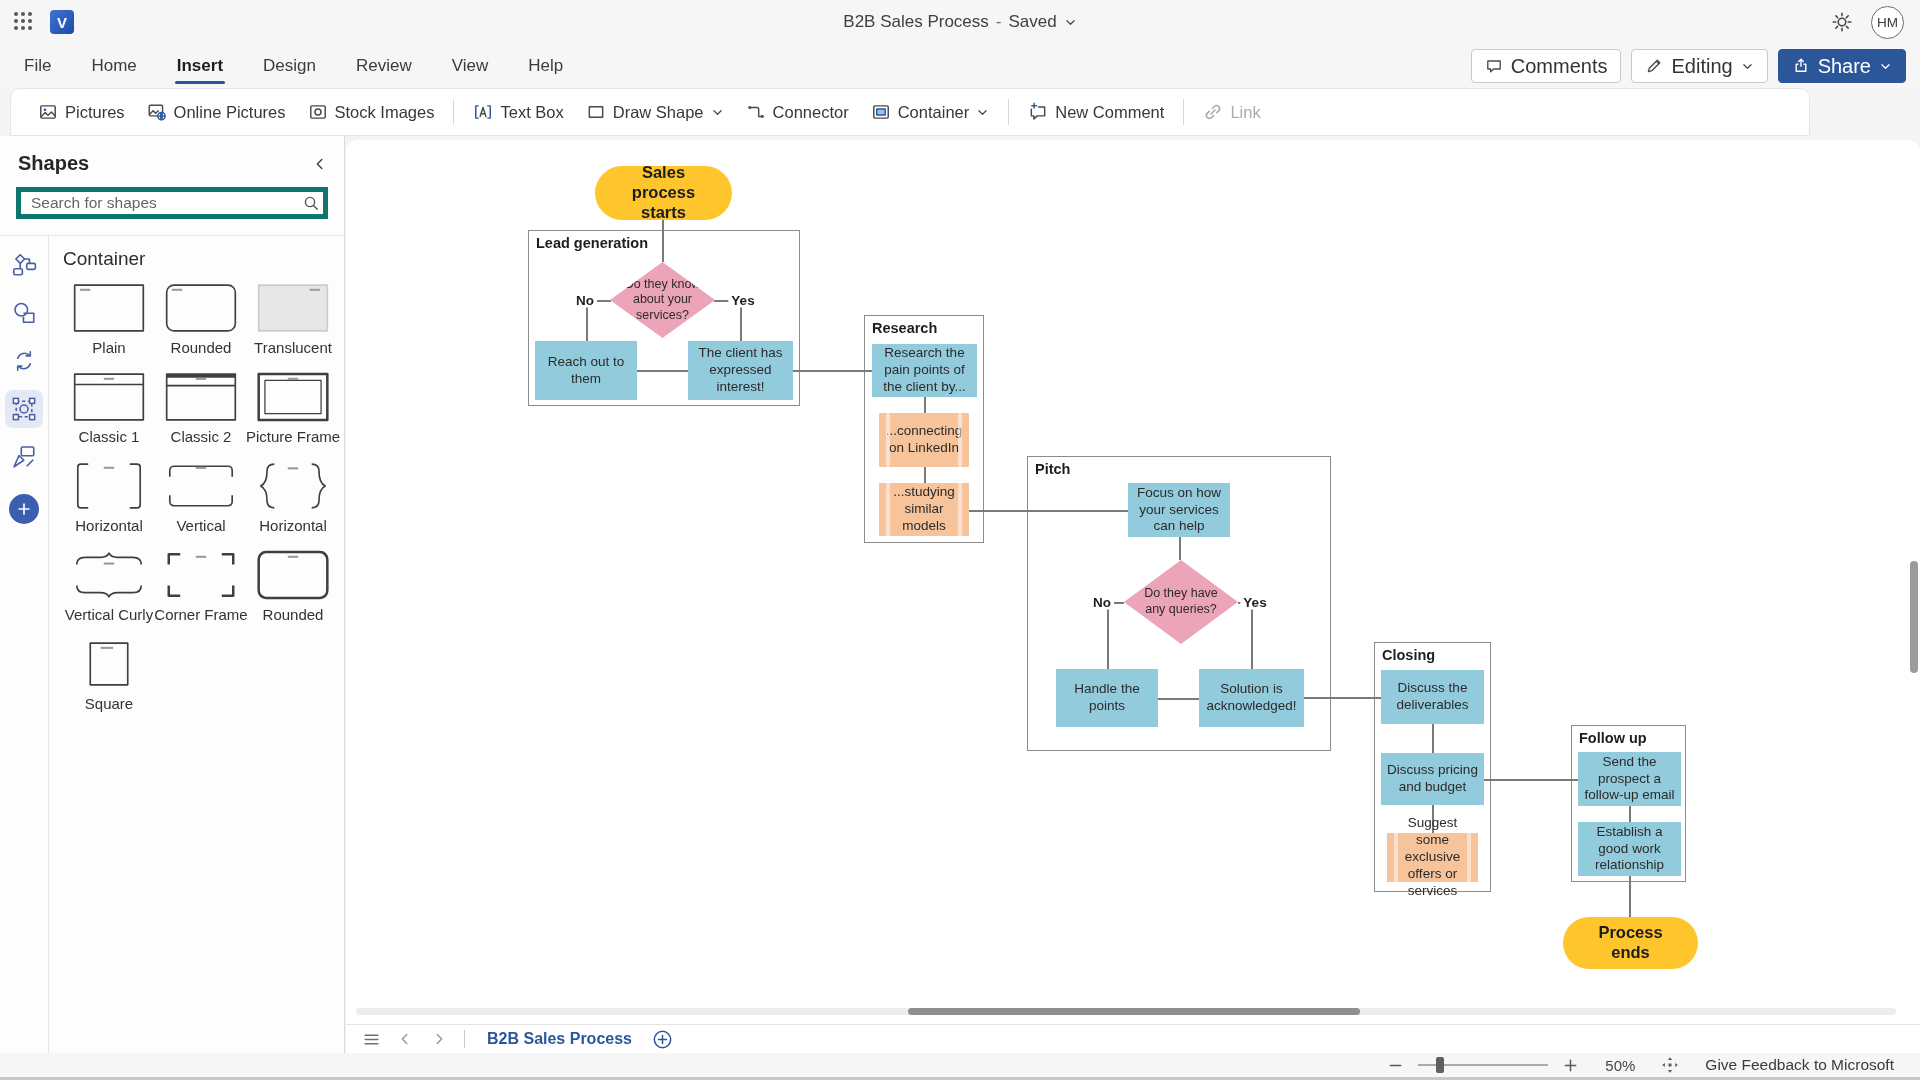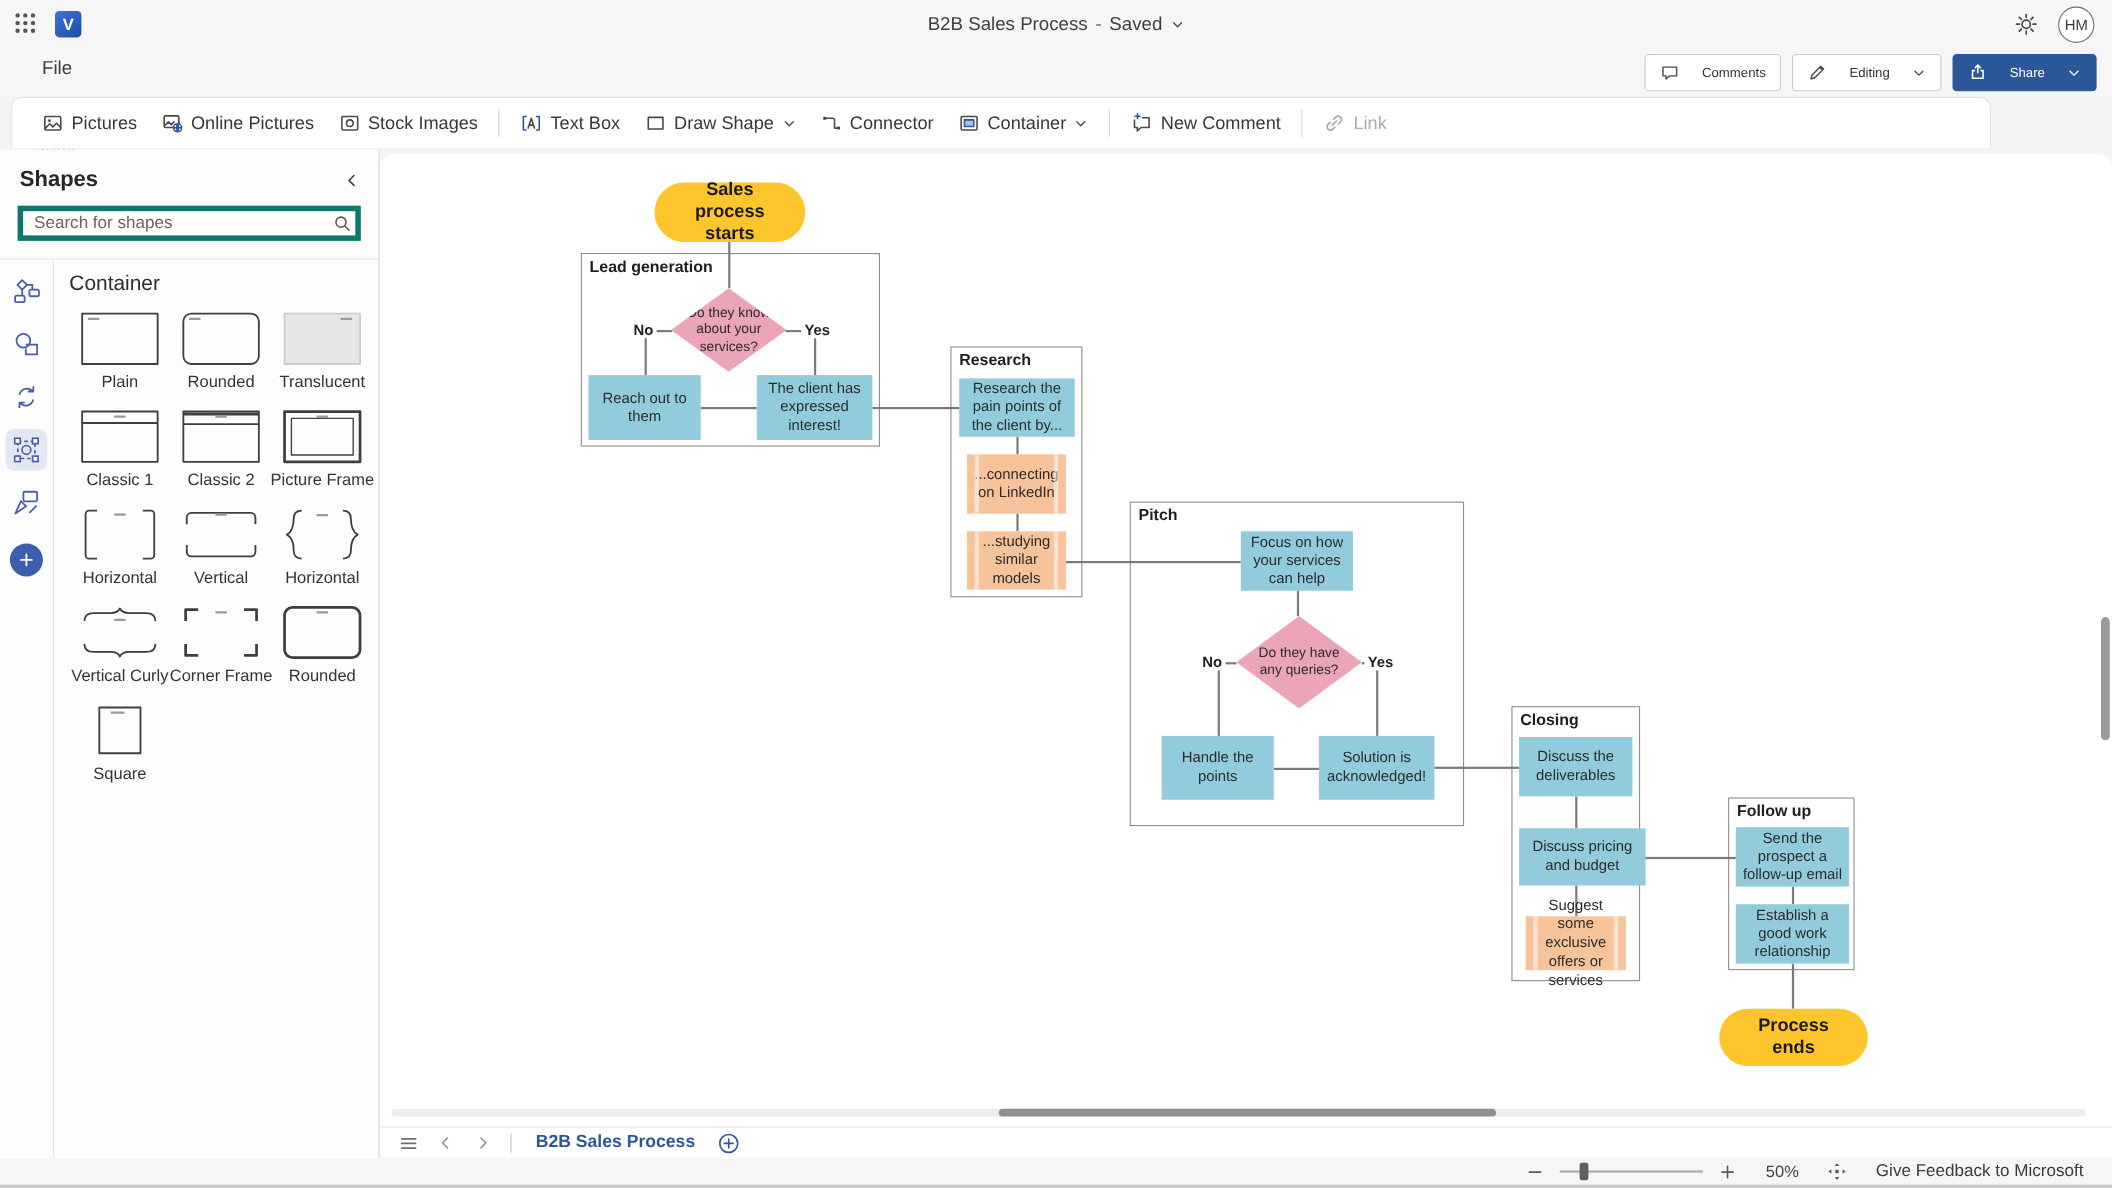--- a/index.html
+++ b/index.html
@@ -14,26 +14,26 @@
   .visio-tile { width:24px; height:24px; border-radius:4px; background:linear-gradient(135deg,#3E73D6,#1E4BA6);
     color:#fff; font-weight:bold; font-size:15px; display:flex; align-items:center; justify-content:center; }
   .tb-title { position:absolute; left:0; right:0; top:0; height:44px; display:flex; align-items:center; justify-content:center; gap:7px; font-size:17px; color:#404040; pointer-events:none; }
   .tb-title .sep { color:#6a6a6a; }
   .tb-title .chev { pointer-events:auto; display:flex; }
   .tb-right { position:absolute; right:16px; top:0; height:44px; display:flex; align-items:center; gap:18px; }
   .avatar { width:33px; height:33px; border-radius:50%; border:1.4px solid #6E6E6E; background:#fff; display:flex; align-items:center; justify-content:center; font-size:13.5px; color:#3A3A3A; }
 
   
   .menubar { position:absolute; left:0; top:44px; width:1920px; height:44px; background:#F6F6F6; }
-  .menu-items { position:absolute; left:22px; top:0; height:44px; display:flex; align-items:center; gap:36px;flex-direction:column; }
+  .menu-items { position:absolute; left:22px; top:0; height:44px; display:flex; align-items:center; gap:36px; }
   .menu-item { font-size:17px; color:#3C3C3C; cursor:pointer; position:relative; padding:8px 2px; }
   .menu-item.active { color:#1F1F1F; font-weight:600; }
   .menu-item.active::after { content:""; position:absolute; left:0; right:0; bottom:0; height:3px; border-radius:2px; background:#2B579A; }
   .menu-right { position:absolute; right:14px; top:5px; display:flex; gap:10px; }
-  .btn { height:34px; display:flex; align-items:center; gap:20px; padding:0 13px; border-radius:4px; border:1px solid #C9C9C9; background:#fff; font-size:12px; color:#333; cursor:pointer;text-align:center; }
+  .btn { height:34px; display:flex; align-items:center; gap:8px; padding:0 13px; border-radius:4px; border:1px solid #C9C9C9; background:#fff; font-size:20px; color:#333; cursor:pointer;text-align:center; }
   .btn.primary { background:#2B579A; border-color:#2B579A; color:#fff; }
 
   
   .ribbon { position:absolute; left:10px; top:88px; width:1800px; height:48px; background:#fff; border:1px solid #E5E5E5;
     border-radius:10px 10px 0 0; display:flex; align-items:center; padding-left:16px; }
   .ribbon-item { display:flex; align-items:center; gap:7px; padding:7px 11px; border-radius:4px; font-size:16.5px; color:#383838; cursor:pointer; white-space:nowrap; }
   .ribbon-item.disabled { color:#ABABAB; cursor:default; }
   .ribbon-sep { width:1px; height:26px; background:#D8D8D8; margin:0 8px; }
   .icn { display:inline-flex; align-items:center; justify-content:center; }
   .icn svg { display:block; }
@@ -551,21 +551,21 @@
         </div>
         <div class="node node-process" style="left: 710px; top: 529px; width: 102px; height: 58px;">
           <span>Handle the points</span>
         </div>
         <div class="node node-process" style="left: 853px; top: 529px; width: 105px; height: 58px;">
           <span>Solution is acknowledged!</span>
         </div>
         <div class="node node-process" style="left: 1035px; top: 530px; width: 103px; height: 54px;">
           <span>Discuss the deliverables</span>
         </div>
-        <div class="node node-process" style="left: 1035px; top: 613px; width: 115px; height: 52px;">
+        <div class="node node-process" style="left: 1035px; top: 613px; width: 103px; height: 52px;">
           <span>Discuss pricing and budget</span>
         </div>
         <div class="node node-sub" style="left: 1041px; top: 693px; width: 91px; height: 49px;">
           <span>Suggest some exclusive offers or services</span>
         </div>
         <div class="node node-process" style="left: 1232px; top: 612px; width: 103px; height: 54px;">
           <span>Send the prospect a follow-up email</span>
         </div>
         <div class="node node-process" style="left: 1232px; top: 682px; width: 103px; height: 54px;">
           <span>Establish a good work relationship</span>

